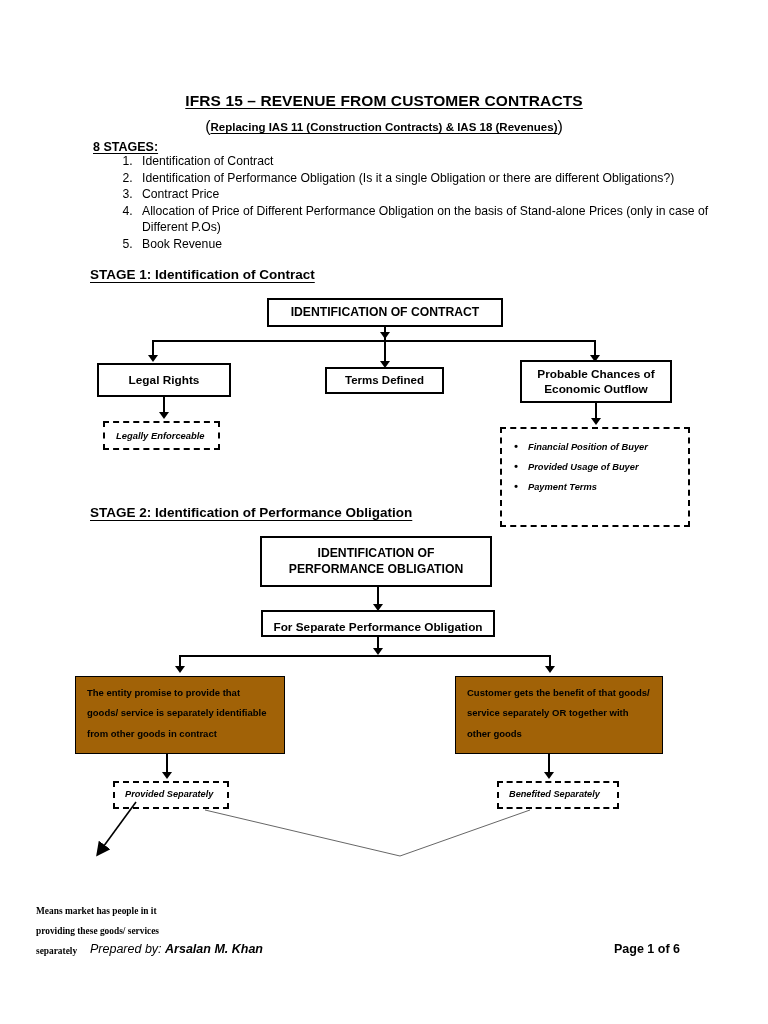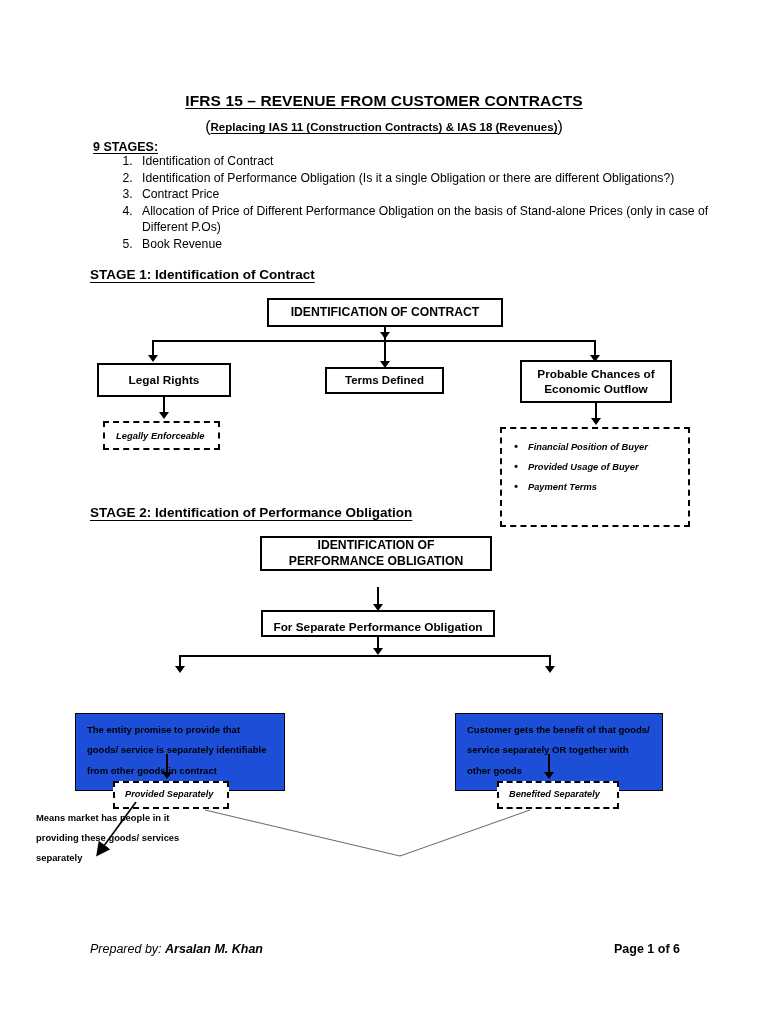--- a/index.html
+++ b/index.html
@@ -111,25 +111,24 @@
     display: flex;
     align-items: center;
     font-weight: bold;
     line-height: 1.2;
     font-style: italic;
   }
 
   .textbox {
     position: absolute;
     border: 1.6px solid #000;
-    background: #1d4ed8;
+    background: #a16207;
     box-sizing: border-box;
     font-weight: bold;
     line-height: 2.15;
-    margin-top: 37px;
   }
 
   
   .vline {
     position: absolute;
     background: #000;
     width: 2px;
   }
   .hline {
     position: absolute;
@@ -198,21 +197,21 @@
 <div id="page">
 
   <div class="doc-title">
     <span class="u">IFRS 15 – REVENUE FROM CUSTOMER CONTRACTS</span>
   </div>
 
   <div class="doc-subtitle">
     <span class="paren">(</span><span class="u">Replacing IAS 11 (Construction Contracts) &amp; IAS 18 (Revenues)</span><span class="paren">)</span>
   </div>
 
-  <div class="stages-label">9 STAGES:</div>
+  <div class="stages-label">8 STAGES:</div>
 
   <ol class="stage-list">
     <li>Identification of Contract</li>
     <li>Identification of Performance Obligation (Is it a single Obligation or there are different Obligations?)</li>
     <li>Contract Price</li>
     <li>Allocation of Price of Different Performance Obligation on the basis of Stand-alone Prices (only in case of Different P.Os)</li>
     <li>Book Revenue</li>
   </ol>
 
   <div class="stage-heading" id="stage1-heading">STAGE 1: Identification of Contract</div>
@@ -259,21 +258,21 @@
   <div class="dashbox" style="left:500px; top:427px; width:190px; height:100px; display:block; padding:8px 0 0 10px;">
     <ul class="bullets">
       <li>Financial Position of Buyer</li>
       <li>Provided Usage of Buyer</li>
       <li>Payment Terms</li>
     </ul>
   </div>
 
   <div class="stage-heading" id="stage2-heading">STAGE 2: Identification of Performance Obligation</div>
 
-  <div class="box" style="left:260px; top:536px; width:232px; height:35px; font-size:12.2px; padding:0 12px;">
+  <div class="box" style="left:260px; top:536px; width:232px; height:51px; font-size:12.2px; padding:0 12px;">
     <span>IDENTIFICATION OF PERFORMANCE OBLIGATION</span>
   </div>
   <div class="vline" style="left:377px; top:587px; height:21px;"></div>
   <div class="arrowhead" style="left:373px; top:604px;"></div>
 
   <div class="box" style="left:261px; top:610px; width:234px; height:27px; font-size:11.8px;align-items:flex-end;">
     <span>For Separate Performance Obligation</span>
   </div>
 
   <div class="vline" style="left:377px; top:637px; height:16px;"></div>
@@ -314,21 +313,21 @@
         <path d="M0,0 L9,4.5 L0,9 z" fill="#000"></path>
       </marker>
     </defs>
 
     <line x1="136" y1="802" x2="98" y2="854" stroke="#000" stroke-width="1.6" marker-end="url(#ah)"></line>
 
     <line x1="205" y1="810" x2="400" y2="856" stroke="#555" stroke-width="0.9"></line>
     <line x1="400" y1="856" x2="530" y2="810" stroke="#555" stroke-width="0.9"></line>
   </svg>
 
-  <div class="note-text" style="left:36px; top:808px; width:190px;">
+  <div class="note-text" style="left:36px; top:901px; width:190px;font-family:Liberation Serif, serif;">
     <div>Means market has people in it</div>
     <div>providing these goods/ services</div>
     <div>separately</div>
   </div>
 
 
   <div class="footer-left">
     <span>Prepared by:</span>
     <b>Arsalan M. Khan</b>
   </div>

